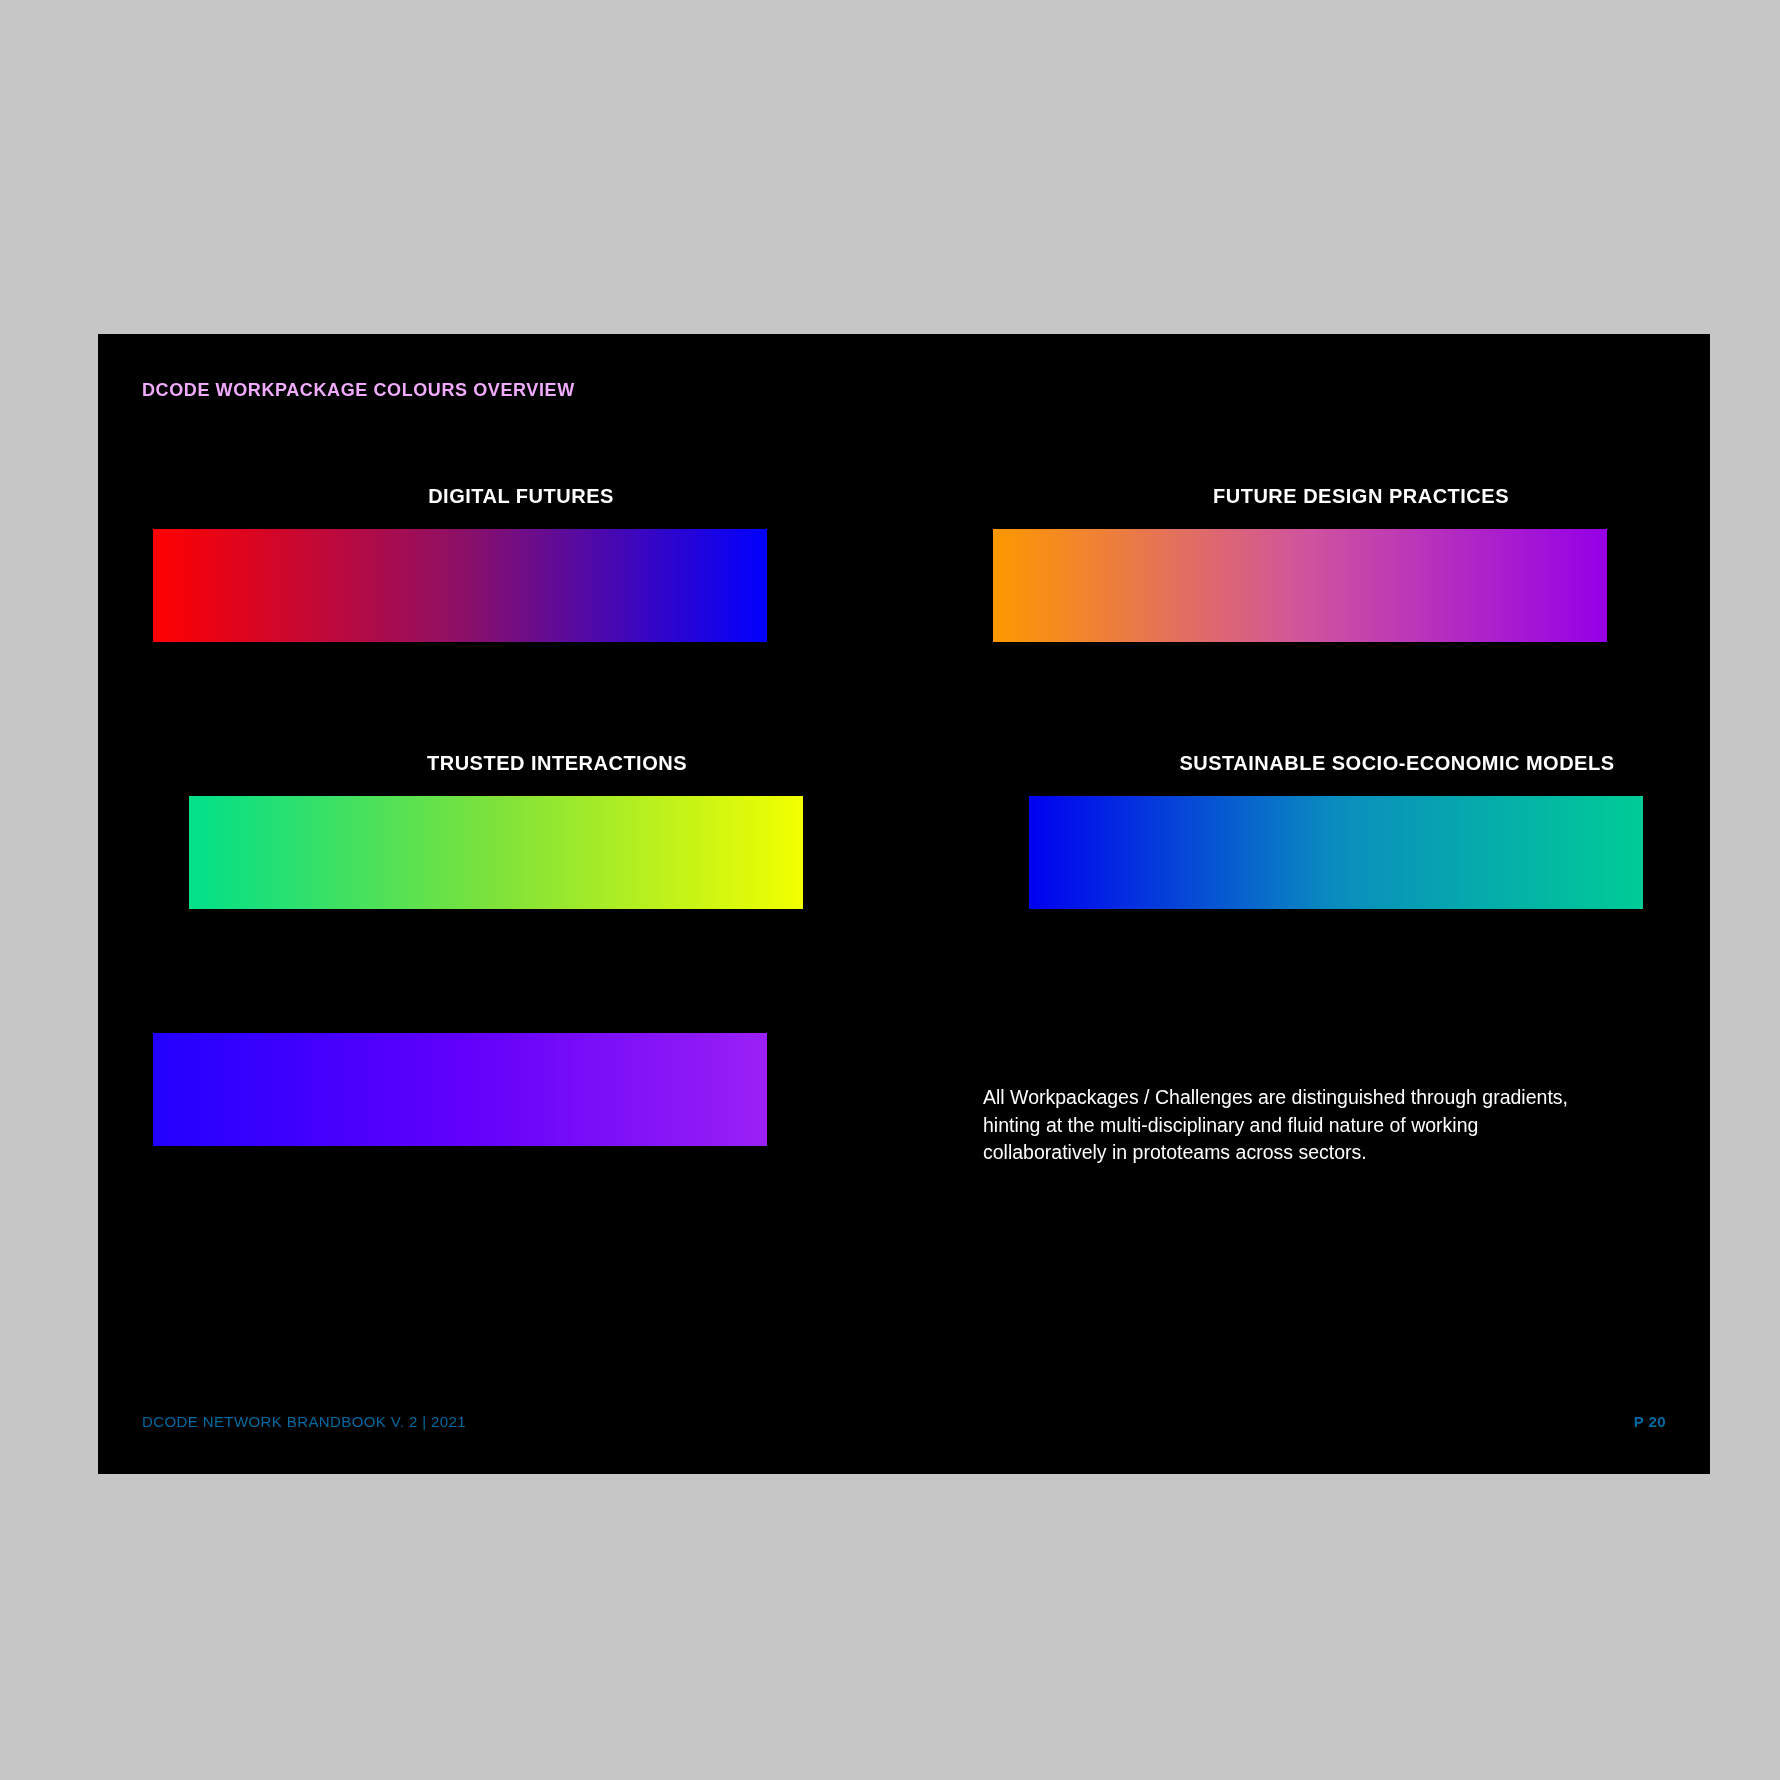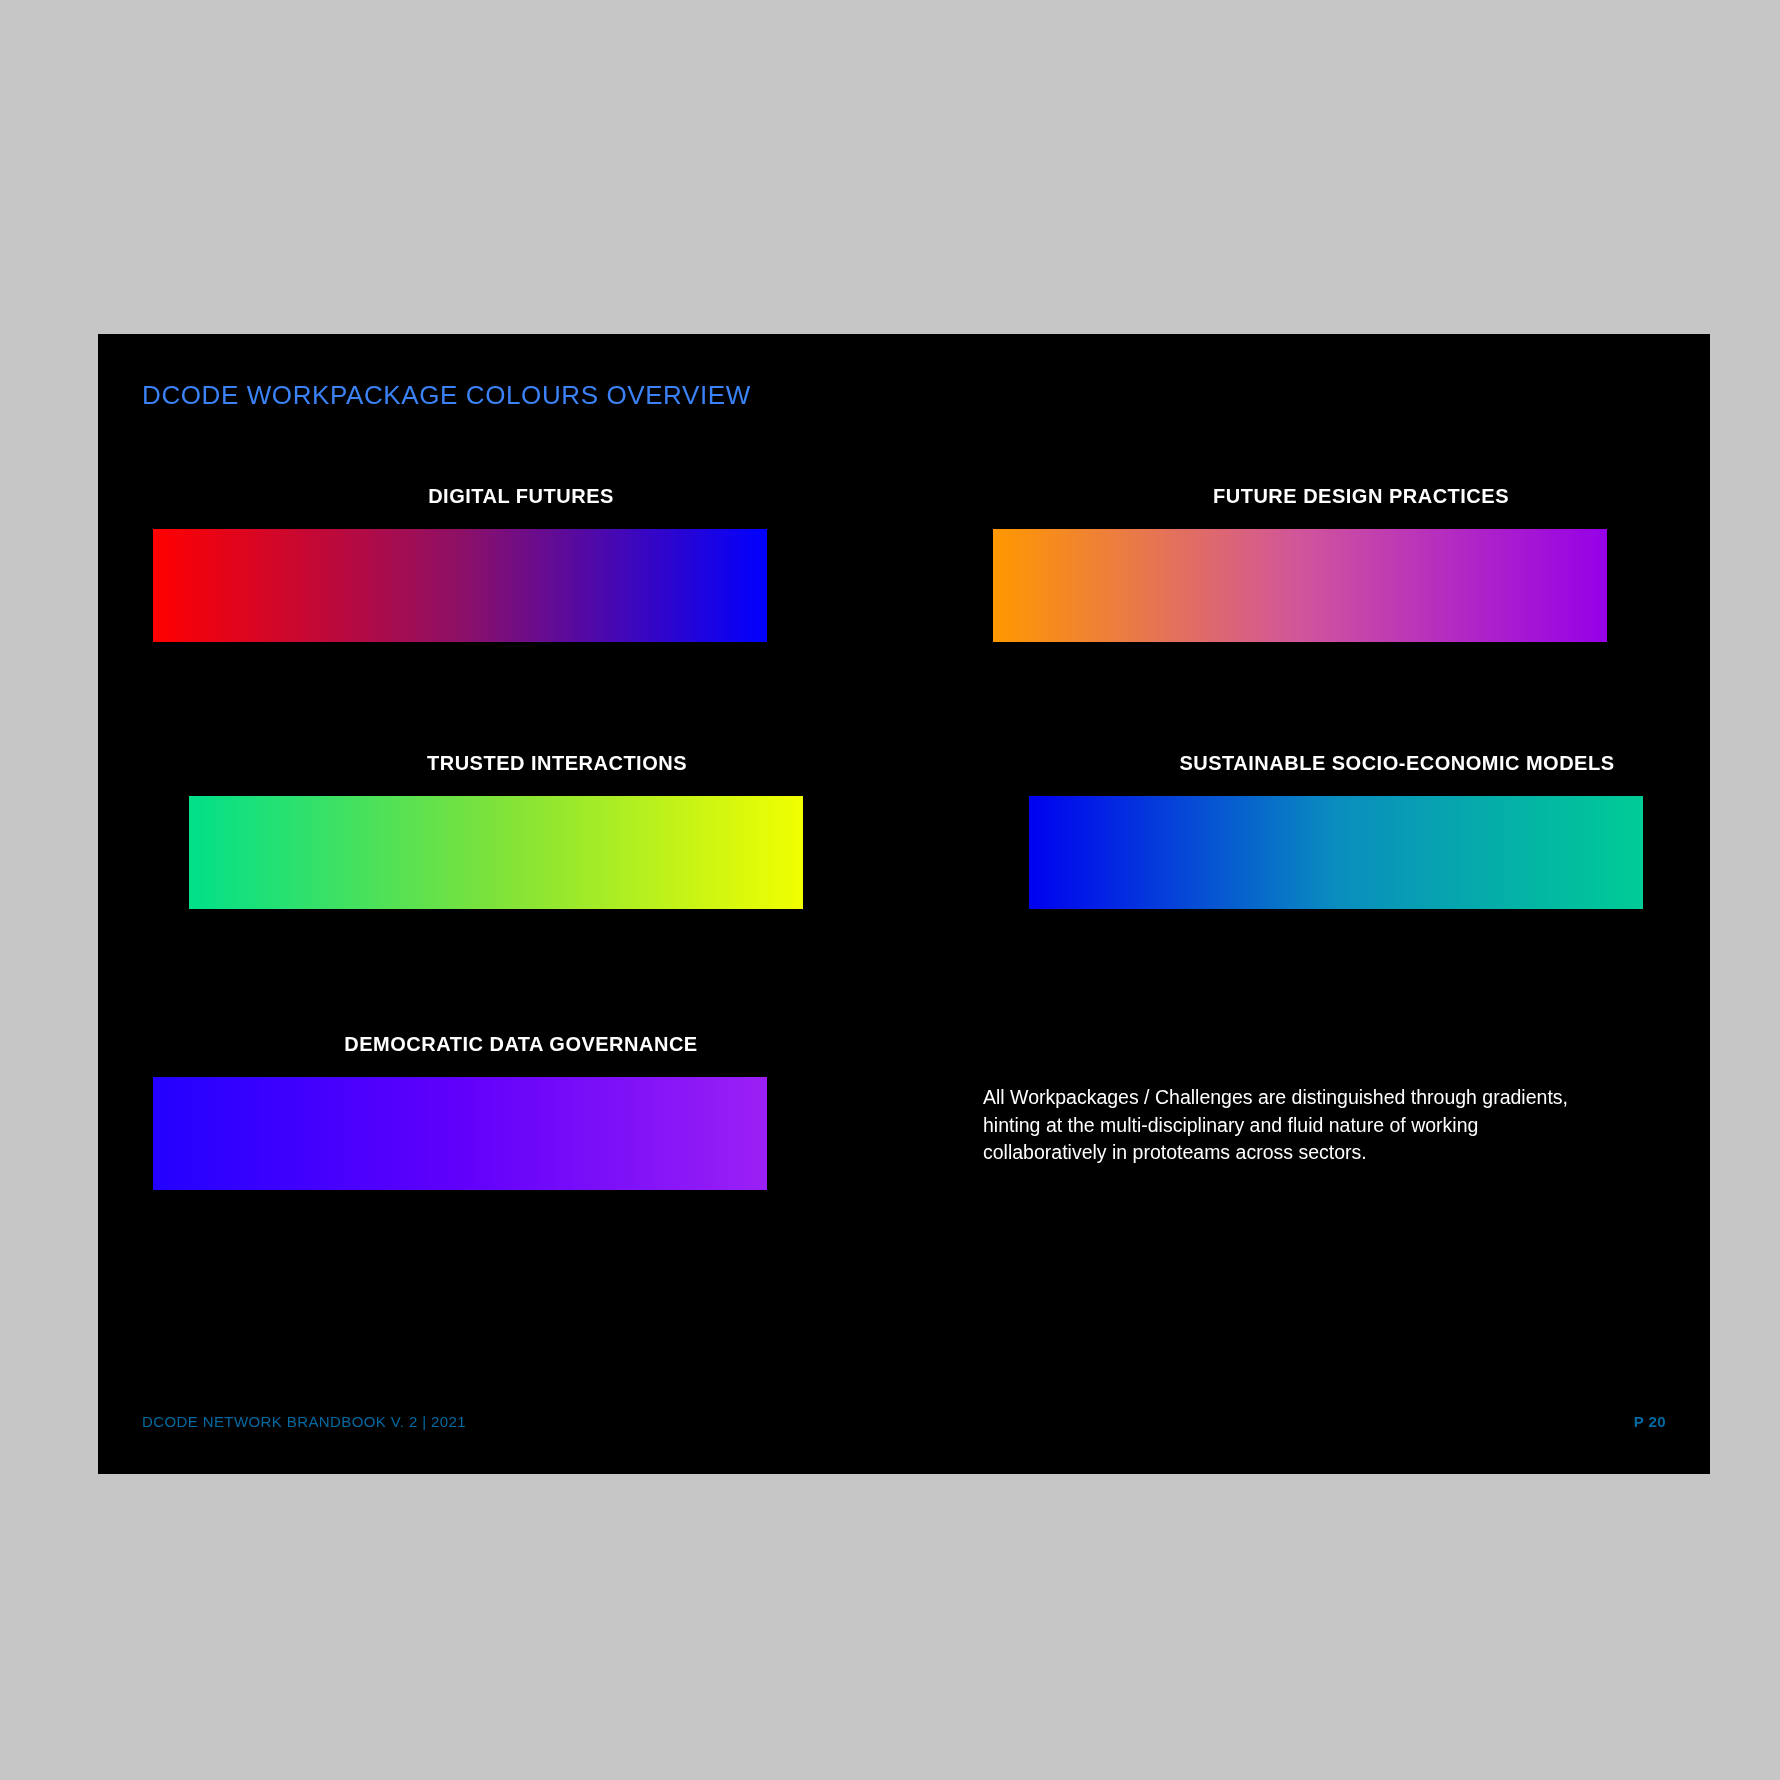--- a/index.html
+++ b/index.html
@@ -22,24 +22,24 @@
     height: 1140px;
     background: #000000;
     color: #ffffff;
     box-sizing: border-box;
   }
 
   #slide-title {
     position: absolute;
     left: 44px;
     top: 46px;
-    font-size: 26px;
-    font-weight: normal;
+    font-size: 18px;
+    font-weight: bold;
     letter-spacing: 0.6px;
-    color: #3b82f6;
+    color: #f0abfc;
     white-space: nowrap;
   }
 
   .wp-block {
     position: absolute;
     width: 736px;
     text-align: center;
   }
 
   .wp-label {
@@ -117,21 +117,20 @@
     <div class="wp-label">TRUSTED INTERACTIONS</div>
     <div class="wp-swatch" id="sw2" style="background: linear-gradient(to right, rgb(0, 224, 138) 0%, rgb(126, 226, 58) 50%, rgb(242, 255, 0) 100%);"></div>
   </div>
 
   <div class="wp-block col-right row-2">
     <div class="wp-label">SUSTAINABLE SOCIO-ECONOMIC MODELS</div>
     <div class="wp-swatch" id="sw3" style="background: linear-gradient(to right, rgb(0, 0, 240) 0%, rgb(10, 141, 190) 50%, rgb(0, 204, 150) 100%);"></div>
   </div>
 
   <div class="wp-block col-left row-3">
-    <div class="wp-label">DEMOCRATIC DATA GOVERNANCE</div>
     <div class="wp-swatch" id="sw4" style="background: linear-gradient(to right, rgb(34, 0, 255) 0%, rgb(96, 0, 251) 50%, rgb(155, 32, 245) 100%);"></div>
   </div>
 
   <div id="note">All Workpackages / Challenges are distinguished through gradients, hinting at the multi-disciplinary and fluid nature of working collaboratively in prototeams across sectors.</div>
 
   <div id="footer-left">DCODE NETWORK BRANDBOOK  V. 2  |  2021</div>
   <div id="footer-right">P  20</div>
 
 </div>
 

